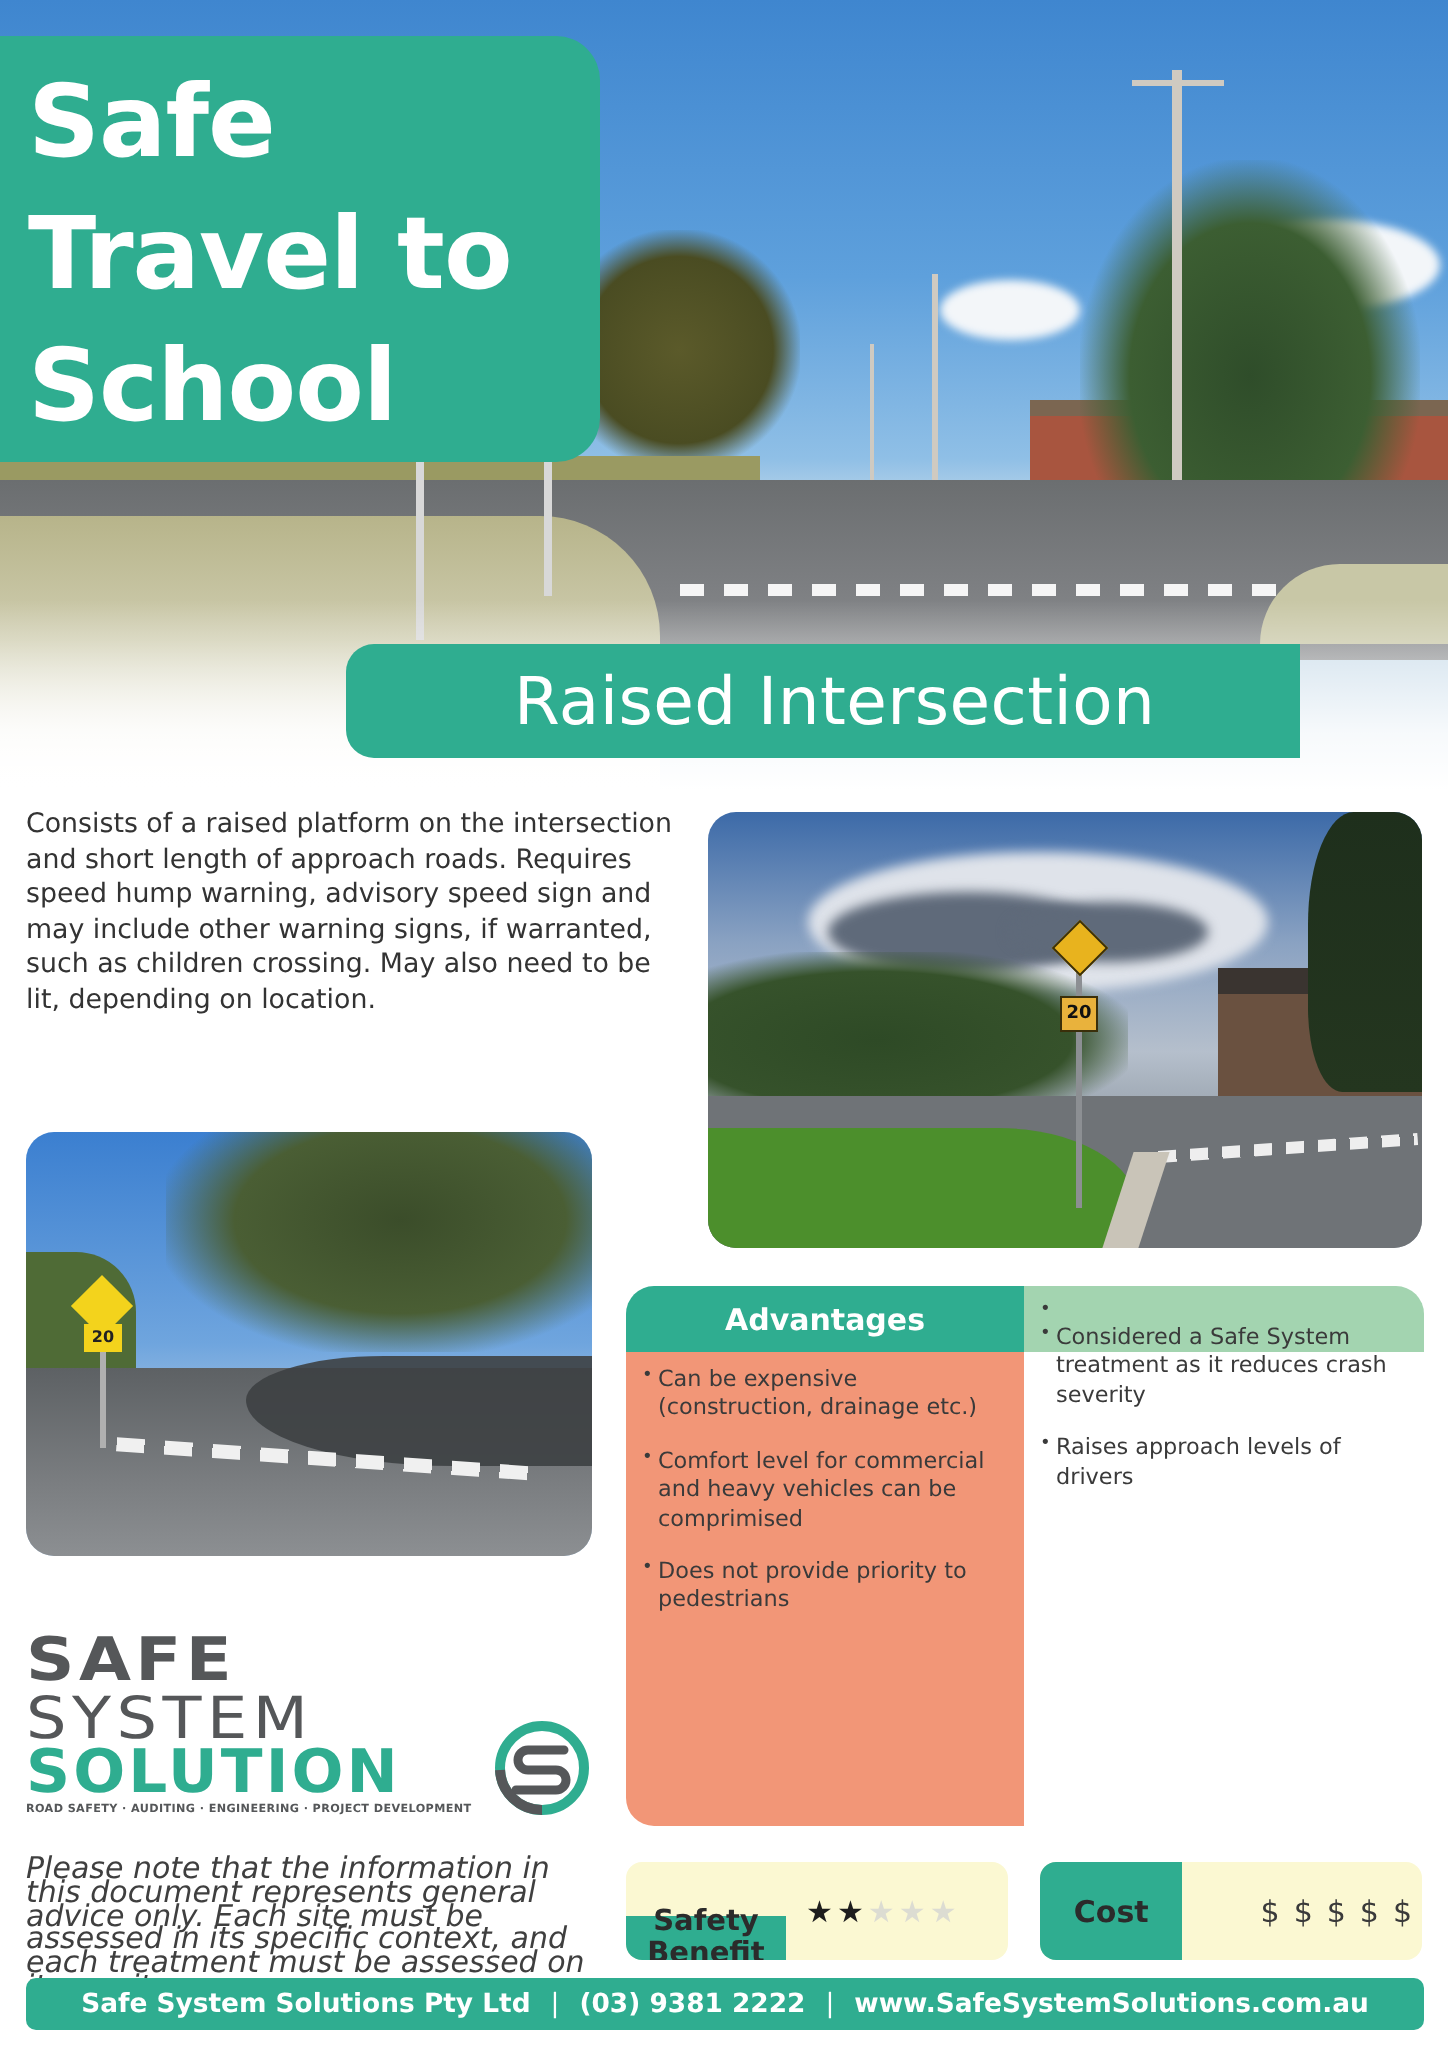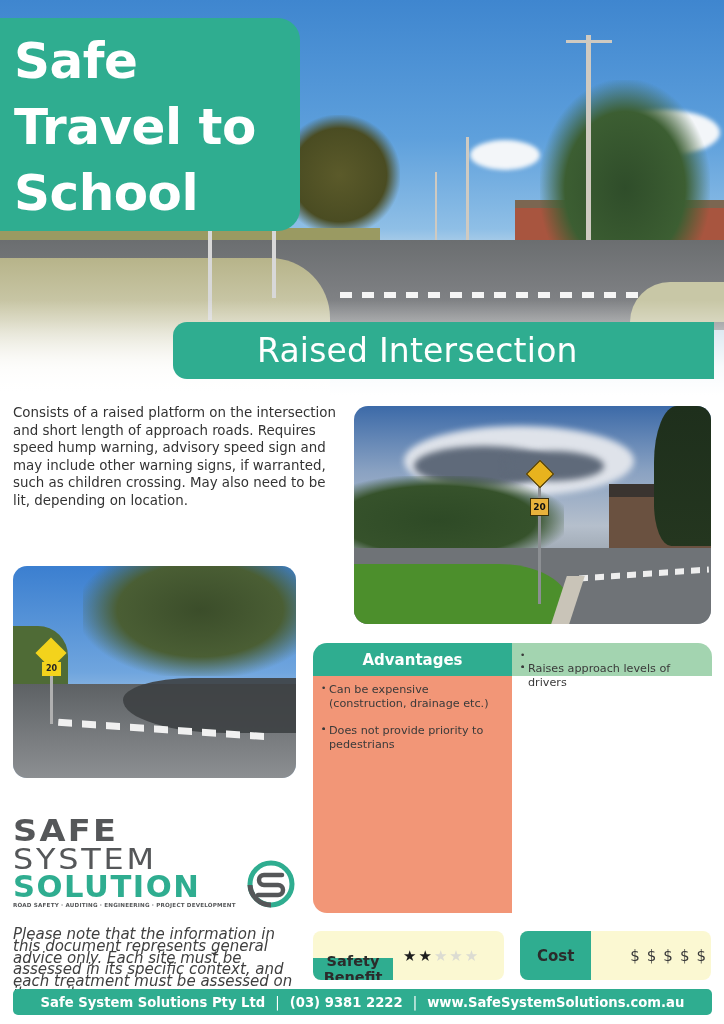--- a/index.html
+++ b/index.html
@@ -58,21 +58,21 @@
     position: absolute; left: 0; top: 18px; width: 300px; height: 213px;
     background: #2fad90; border-radius: 0 22px 22px 0;
     padding: 10px 0 0 14px;
   }
   .title-card .line {
     display: block; color: #ffffff; font-family: "DejaVu Sans", sans-serif;
     font-weight: bold; font-size: 50px; line-height: 66px; letter-spacing: -0.5px;
   }
 
   .subtitle-bar {
-    position: absolute; left: 173px; top: 322px; width: 541px; height: 57px;
+    position: absolute; left: 173px; top: 322px; width: 477px; height: 57px;
     background: #2fad90; border-radius: 14px 0 0 14px;
     display: flex; align-items: center; padding-left: 84px;
   }
   .subtitle-bar span {
     color: #ffffff; font-size: 33px; font-family: "DejaVu Sans", sans-serif; letter-spacing: 0.2px;
   }
 
   
   .description {
     position: absolute; left: 13px; top: 404px; width: 332px;
@@ -238,26 +238,26 @@
   <div class="pl-xing"></div>
   <div class="pl-pole"></div>
   <div class="pl-sign"></div>
   <div class="pl-sign-20">20</div>
 </div>
 
 <div class="pros-cons">
   <div class="pc-head">Advantages</div>
   <div class="pc-col adv">
     <div class="pc-item"><span class="bullet">•</span></div>
-    <div class="pc-item"><span class="bullet">•</span></div>
+    <div class="pc-item"><span class="bullet">•</span><span>Considered a Safe System treatment as it reduces crash severity</span></div>
     <div class="pc-item"><span class="bullet">•</span><span>Raises approach levels of drivers</span></div>
   </div>
   <div class="pc-col dis">
     <div class="pc-item"><span class="bullet">•</span><span>Can be expensive (construction, drainage etc.)</span></div>
-    <div class="pc-item"><span class="bullet">•</span></div>
+    <div class="pc-item"><span class="bullet">•</span><span>Comfort level for commercial and heavy vehicles can be comprimised</span></div>
     <div class="pc-item"><span class="bullet">•</span><span>Does not provide priority to pedestrians</span></div>
   </div>
 </div>
 
 <div class="logo">
   <div class="logo-safe">SAFE</div>
   <div class="logo-system">SYSTEM</div>
   <div class="logo-solutions">SOLUTION</div>
   <svg class="logo-emblem" viewBox="0 0 50 50">
     <circle cx="25" cy="25" r="21" fill="none" stroke="#2fad90" stroke-width="5"></circle>

